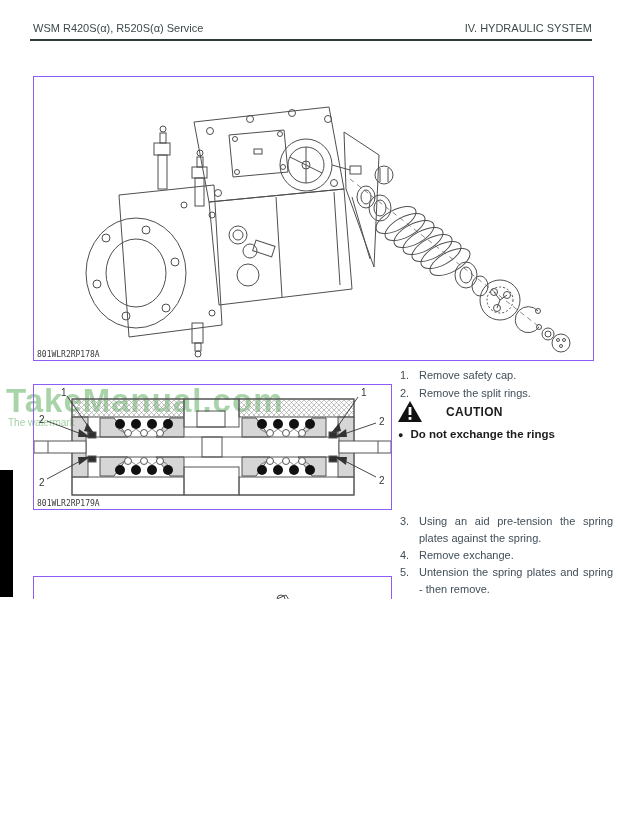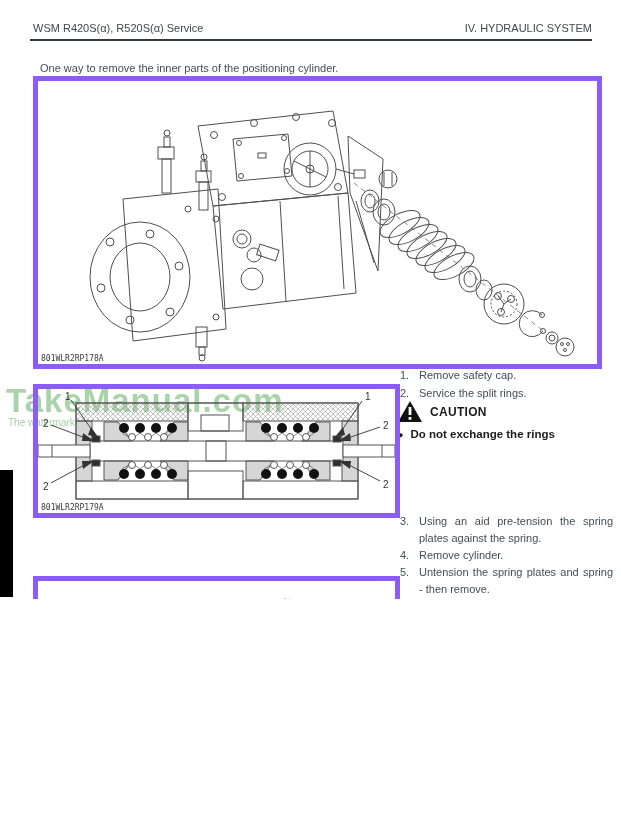--- a/index.html
+++ b/index.html
@@ -5,59 +5,58 @@
   html,body{margin:0;padding:0;background:#fff;}
   #page{position:relative;width:621px;height:599px;background:#ffffff;overflow:hidden;
         font-family:"Liberation Sans",sans-serif;color:#414e58;}
   
   .hdr-left{position:absolute;left:33px;top:22px;font-size:11px;color:#3e4a4a;}
   .hdr-right{position:absolute;right:29px;top:22px;font-size:11px;color:#3e4a4a;padding-left:35px;}
   .hdr-rule{position:absolute;left:30px;right:29px;top:39px;height:2px;background:#2e3b38;}
   
   .intro{position:absolute;left:40px;top:62px;font-size:11px;color:#414e58;}
   
-  .fig{position:absolute;border:5px solid #8b5cf6;background:transparent;z-index:2;}
+  .fig{position:absolute;border:1px solid #8b5cf6;background:transparent;z-index:2;}
   #fig1{left:33px;top:76px;width:559px;height:283px;}
   #fig2{left:33px;top:384px;width:357px;height:124px;}
   #fig3{left:33px;top:576px;width:357px;height:216px;}
   .fig svg{position:absolute;left:0;top:0;}
   .fig-label{position:absolute;left:3px;bottom:1px;font-family:"DejaVu Sans Mono",monospace;
              font-size:8px;color:#3a3a3a;letter-spacing:0;}
   
   .steps-top{position:absolute;left:400px;top:366px;width:213px;font-size:11px;line-height:18px;}
   .steps-bottom{position:absolute;left:400px;top:513px;width:213px;font-size:11px;line-height:17px;}
   .step{display:flex;}
   .step-num{width:19px;flex:0 0 19px;}
   .step-text{flex:1;}
   .just{text-align:justify;}
   .closing{margin-top:2px;}
   
   .caution{position:absolute;left:398px;top:401px;width:215px;}
   .caution-head{display:flex;align-items:center;gap:8px;}
-  .caution-title{font-size:12px;font-weight:bold;color:#1b1b1b;letter-spacing:.3px;}
+  .caution-title{font-size:12px;font-weight:bold;color:#1b1b1b;letter-spacing:.3px;margin-left:16px;}
   .caution-bullet{display:flex;gap:7px;margin-top:6px;font-size:11.5px;font-weight:bold;color:#1b1b1b;}
   .caution-bullet .dot{font-size:9px;line-height:15px;}
   
   .wm{position:absolute;z-index:1;color:#94c994;}
   .wm-title{left:6px;top:382px;font-size:33px;font-weight:bold;letter-spacing:1px;opacity:.8;}
   .wm-sub{left:8px;top:417px;font-size:10px;opacity:.85;}
   
   .side-tab{position:absolute;left:0;top:470px;width:13px;height:127px;background:#000;z-index:3;}
   text{font-family:"Liberation Sans",sans-serif;}
 </style>
 </head>
 <body>
 
 <div id="page">
 
   <div class="hdr-left">WSM R420S(α), R520S(α) Service</div>
   <div class="hdr-right">IV. HYDRAULIC SYSTEM</div>
   <div class="hdr-rule"></div>
 
-  <div class="intro">One way to remove the inner parts of the positioning cylinder.</div>
 
   <div class="wm wm-title">TakeManual.com</div>
   <div class="wm wm-sub">The watermark</div>
 
   <div class="fig" id="fig1">
     <svg width="559" height="283" viewBox="0 0 559 283">
       <g stroke="#4f4f4f" stroke-width="1" fill="none">
 
         <polygon points="160,45 295,30 310,112 175,125"></polygon>
         <polygon points="195,58 250,53 254,95 199,100"></polygon>
@@ -168,21 +167,21 @@
     <div class="fig-label">801WLR2RP178A</div>
   </div>
 
   <div class="steps-top">
     <div class="step">
       <span class="step-num">1.</span>
       <span class="step-text">Remove safety cap.</span>
     </div>
     <div class="step">
       <span class="step-num">2.</span>
-      <span class="step-text">Service the split rings.</span>
+      <span class="step-text">Remove the split rings.</span>
     </div>
   </div>
 
   <div class="caution">
     <div class="caution-head">
       <svg width="24" height="21" viewBox="0 0 24 21">
         <polygon points="12,0 24,21 0,21" fill="#111"></polygon>
         <rect x="10.6" y="6" width="2.8" height="8" fill="#fff"></rect>
         <rect x="10.6" y="16" width="2.8" height="2.8" fill="#fff"></rect>
       </svg>
@@ -309,21 +308,21 @@
 
   <div class="side-tab"></div>
 
   <div class="steps-bottom">
     <div class="step">
       <span class="step-num">3.</span>
       <span class="step-text just">Using an aid pre-tension the spring plates against the spring.</span>
     </div>
     <div class="step">
       <span class="step-num">4.</span>
-      <span class="step-text">Remove cylinder.</span>
+      <span class="step-text">Remove exchange.</span>
     </div>
     <div class="step">
       <span class="step-num">5.</span>
       <span class="step-text just">Untension the spring plates and spring - then remove.</span>
     </div>
   </div>
 
   <div class="fig" id="fig3">
     <svg width="357" height="216" viewBox="0 0 357 216">
       <g stroke="#4f4f4f" stroke-width="1" fill="none">

